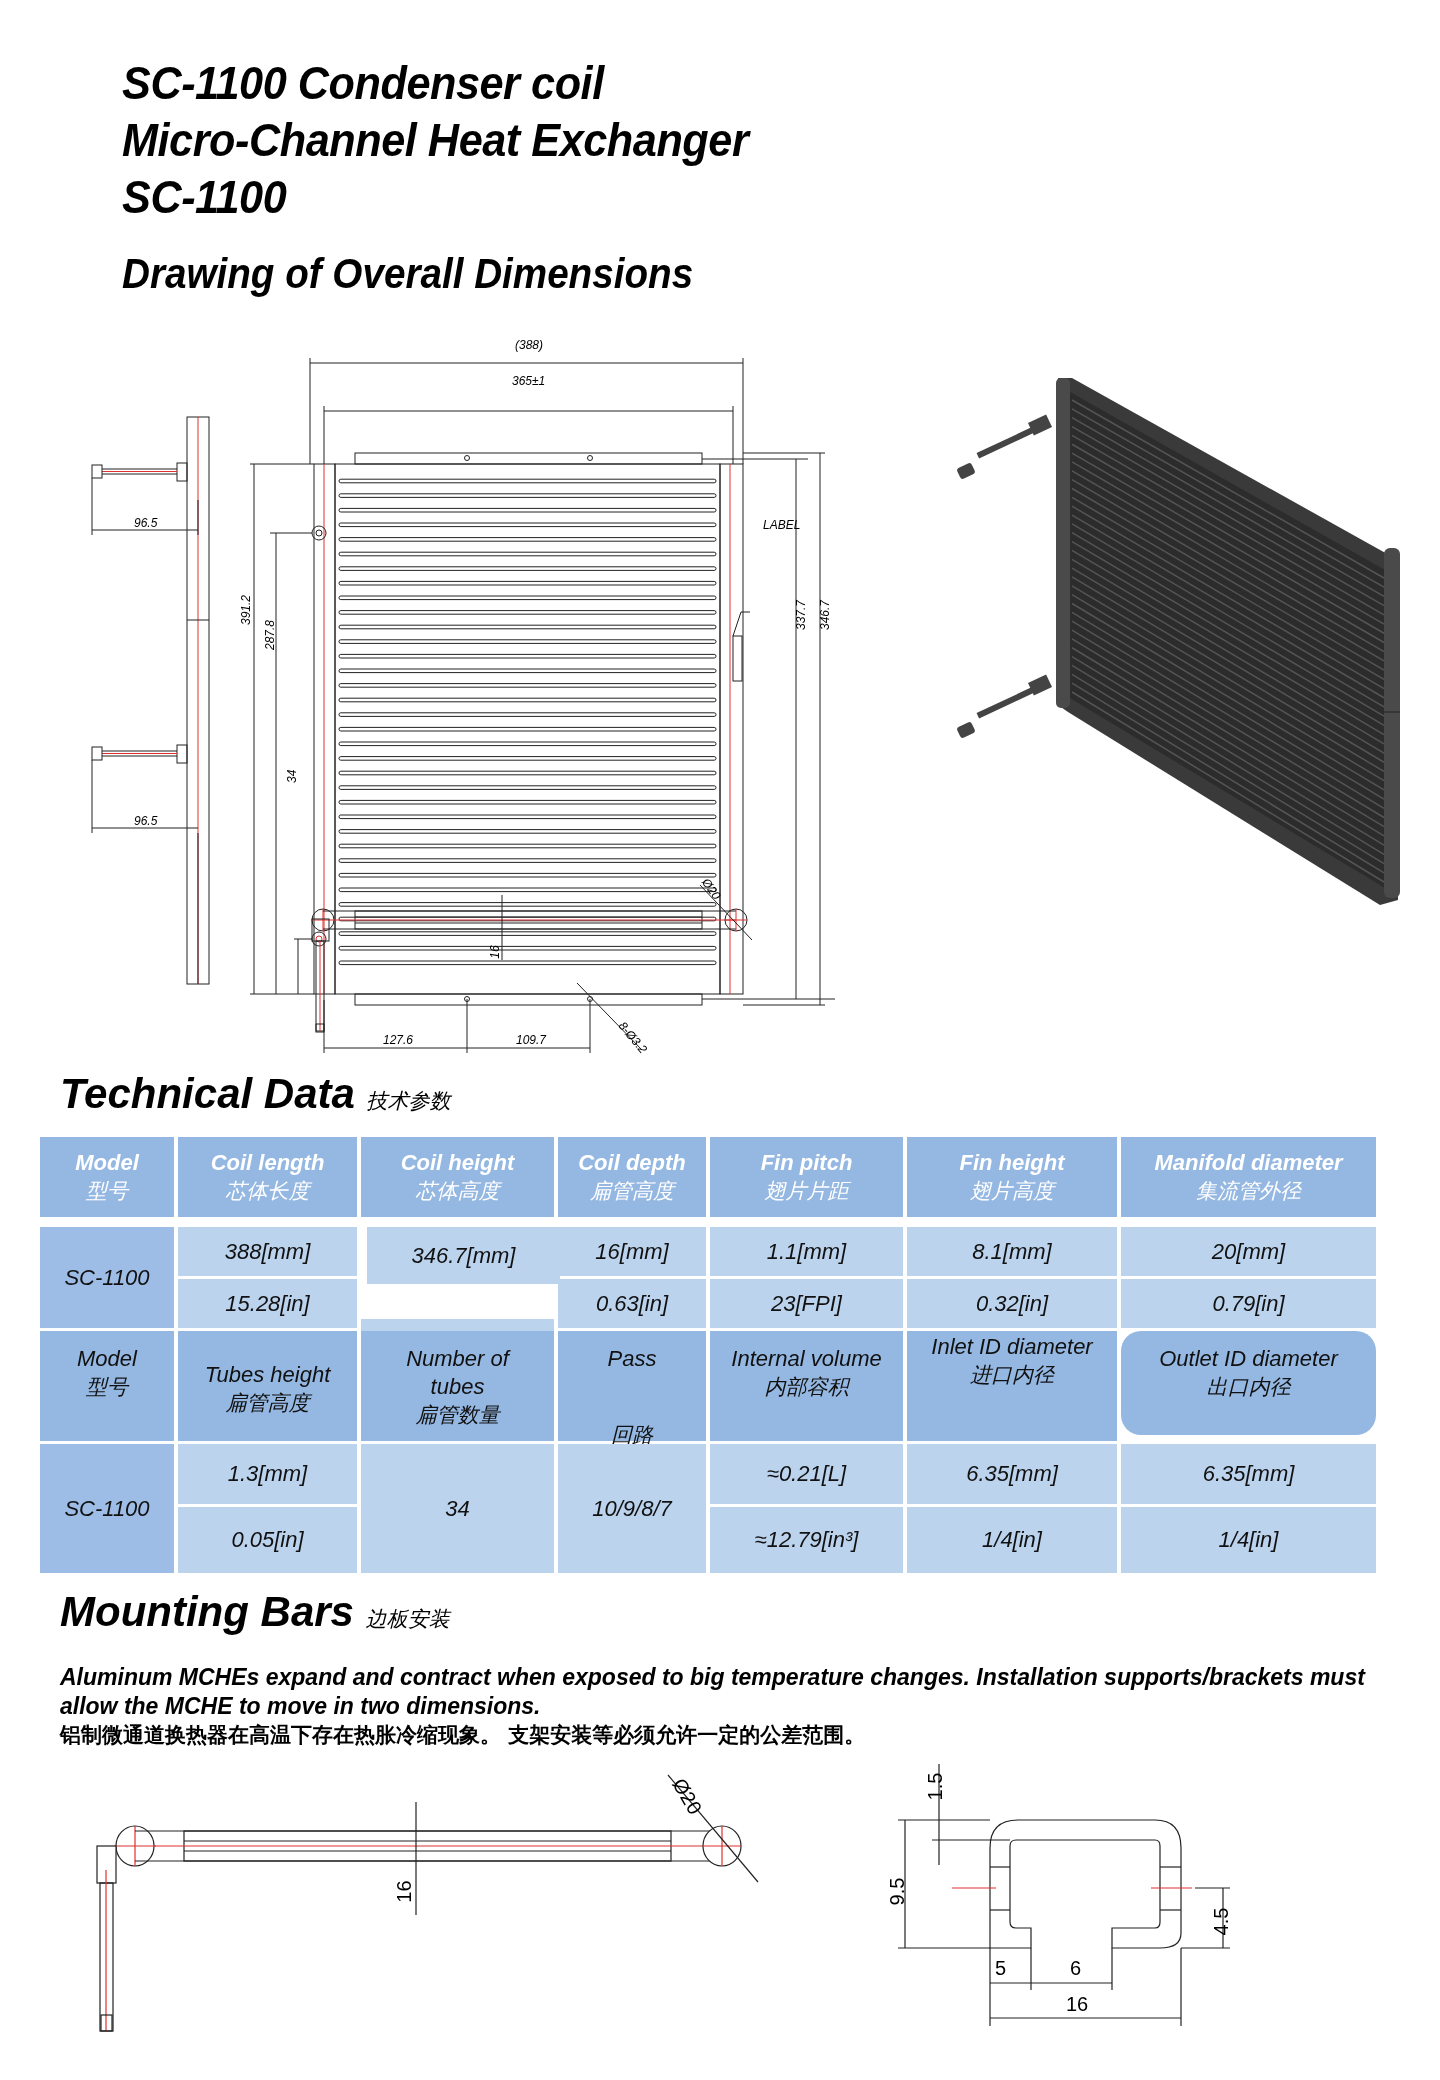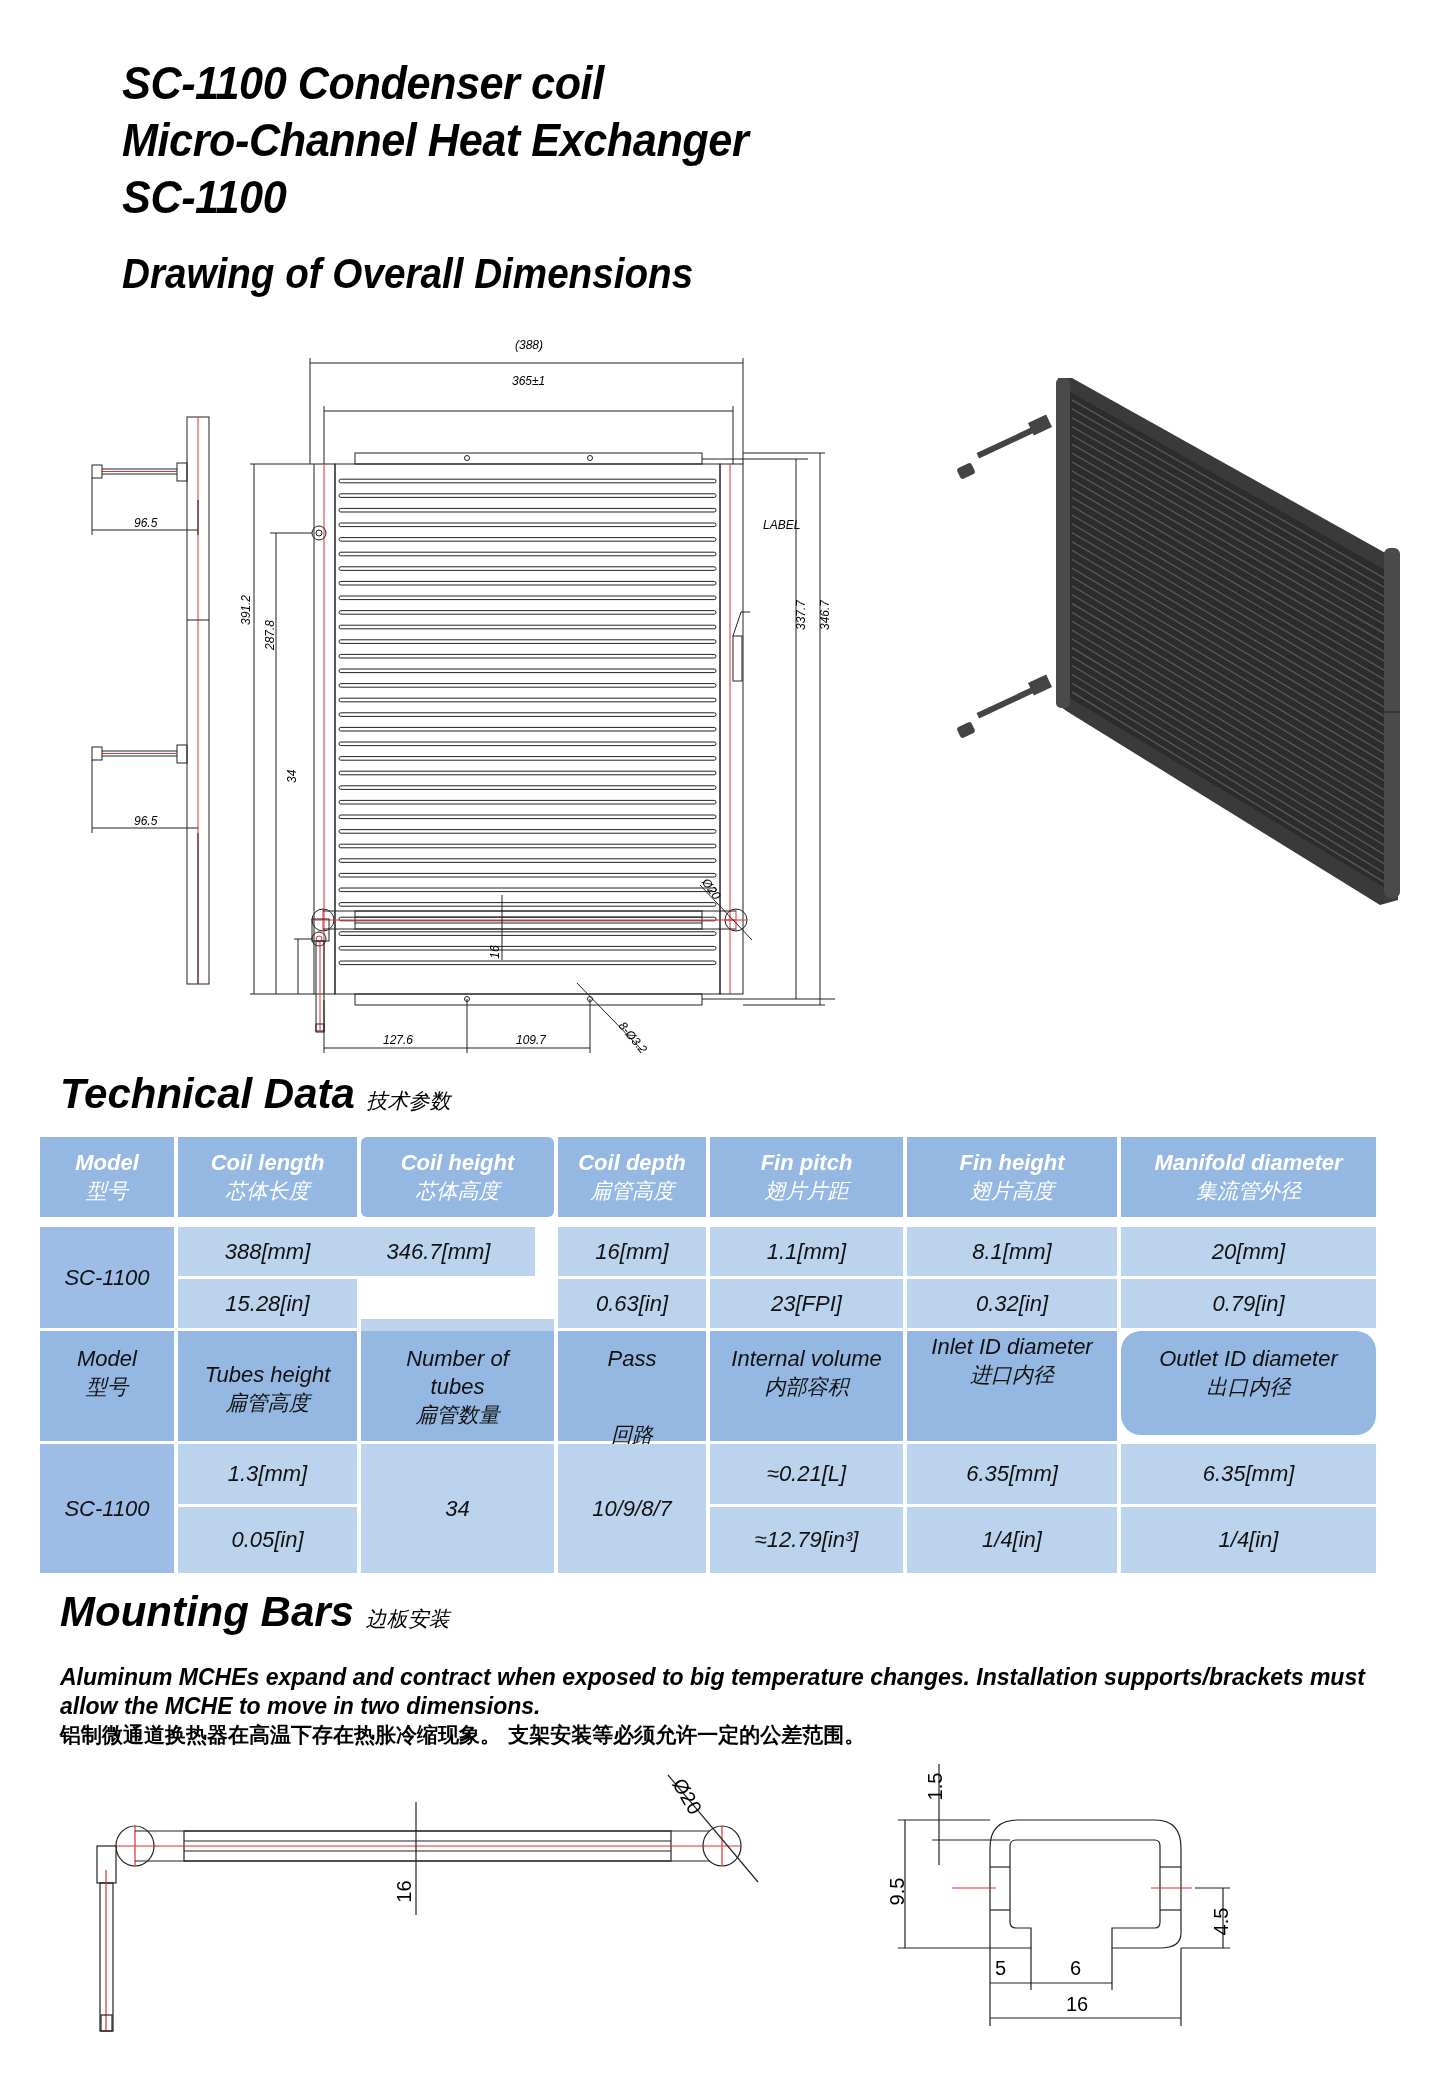--- a/index.html
+++ b/index.html
@@ -233,21 +233,21 @@
 <div class="tbl" style="left:0;top:0;">
 
   <div class="cell hd w" style="left:40px;top:1137px;width:134px;height:80px;">
       <span>Model</span>
       <span class="cn">型号</span>
     </div>
   <div class="cell hd w" style="left:178px;top:1137px;width:179px;height:80px;">
       <span>Coil length</span>
       <span class="cn">芯体长度</span>
     </div>
-  <div class="cell hd w" style="left:361px;top:1137px;width:193px;height:80px;border-radius:6px;">
+  <div class="cell hd w" style="left:361px;top:1137px;width:193px;height:80px;">
       <span>Coil height</span>
       <span class="cn">芯体高度</span>
     </div>
   <div class="cell hd w" style="left:558px;top:1137px;width:148px;height:80px;">
       <span>Coil depth</span>
       <span class="cn">扁管高度</span>
     </div>
   <div class="cell hd w" style="left:710px;top:1137px;width:193px;height:80px;">
       <span>Fin pitch</span>
       <span class="cn">翅片片距</span>
@@ -256,21 +256,21 @@
       <span>Fin height</span>
       <span class="cn">翅片高度</span>
     </div>
   <div class="cell hd w" style="left:1121px;top:1137px;width:255px;height:80px;">
       <span>Manifold diameter</span>
       <span class="cn">集流管外径</span>
     </div>
 
   <div class="cell mdl" style="left:40px;top:1227px;width:134px;height:101px;">SC-1100</div>
   <div class="cell val" style="left:178px;top:1227px;width:179px;height:49px;">388[mm]</div>
-  <div class="cell val" style="left:342px;top:1227px;width:193px;height:49px;">346.7[mm]</div>
+  <div class="cell val" style="left:367px;top:1227px;width:193px;height:57px;">346.7[mm]</div>
   <div class="cell val" style="left:558px;top:1227px;width:148px;height:49px;">16[mm]</div>
   <div class="cell val" style="left:710px;top:1227px;width:193px;height:49px;">1.1[mm]</div>
   <div class="cell val" style="left:907px;top:1227px;width:210px;height:49px;">8.1[mm]</div>
   <div class="cell val" style="left:1121px;top:1227px;width:255px;height:49px;">20[mm]</div>
 
   <div class="cell val" style="left:178px;top:1279px;width:179px;height:49px;">15.28[in]</div>
   <div class="cell val" style="left:361px;top:1279px;width:193px;height:49px;margin-top:40px;">13.65[in]</div>
   <div class="cell val" style="left:558px;top:1279px;width:148px;height:49px;">0.63[in]</div>
   <div class="cell val" style="left:710px;top:1279px;width:193px;height:49px;">23[FPI]</div>
   <div class="cell val" style="left:907px;top:1279px;width:210px;height:49px;">0.32[in]</div>

